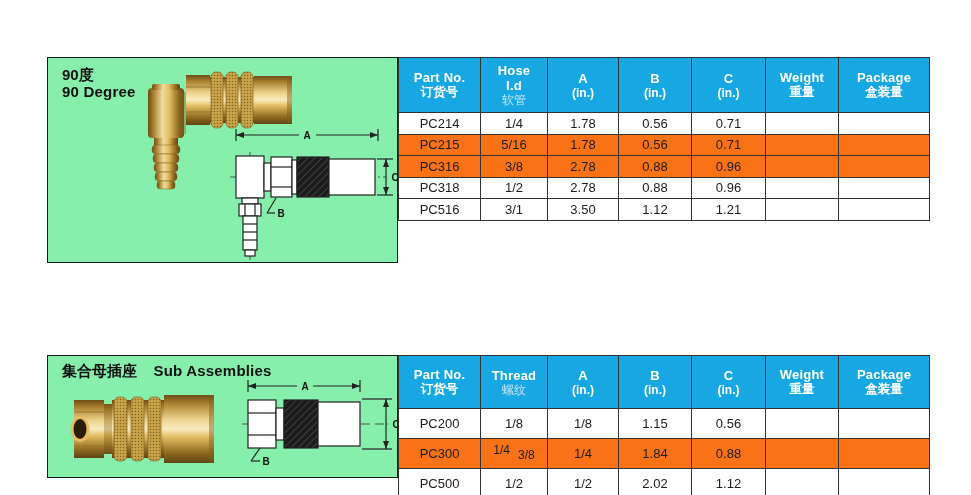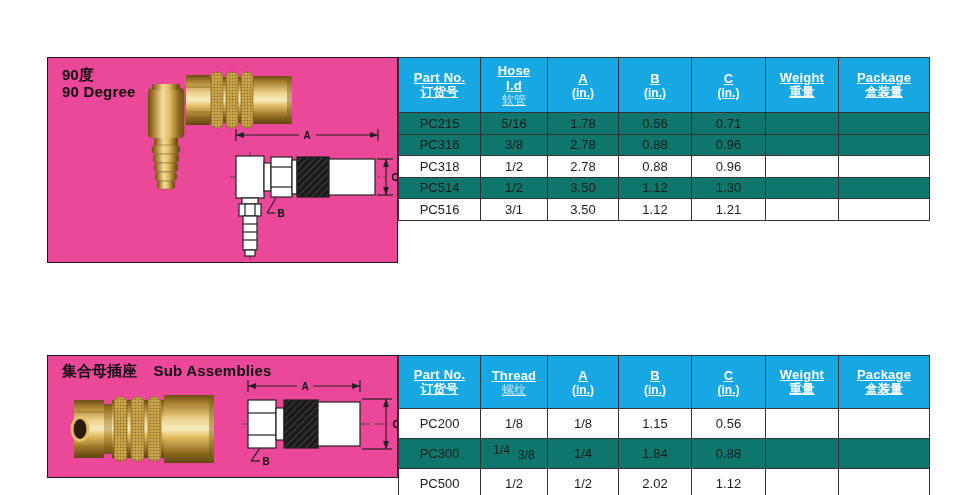--- a/index.html
+++ b/index.html
@@ -5,54 +5,54 @@
   html,body { margin:0; padding:0; background:#ffffff; }
   #page {
     position:relative; width:971px; height:495px; background:#ffffff;
     font-family:"Liberation Sans", sans-serif; overflow:hidden;
   }
   .section { position:absolute; left:47px; }
   #section-90 { top:57px; width:883px; height:206px; }
   #section-sub { top:355px; width:883px; height:123px; }
 
   .panel {
-    position:absolute; left:0; top:0; width:351px; background:#ec4899;
+    position:absolute; left:0; top:0; width:351px; background:#86efac;
     border:1px solid #1a1a1a; box-sizing:border-box;
   }
   #section-90 .panel { height:206px; }
   #section-sub .panel { height:123px; }
 
   .panel-title { position:absolute; left:14px; top:8px; color:#111; }
   .t-zh { font-weight:bold; font-size:15px; line-height:17px; }
   .t-en { font-weight:bold; font-size:15px; line-height:18px; letter-spacing:.2px; }
   .t-inline .t-en { display:inline; margin-left:12px; }
   .t-inline .t-zh { display:inline; }
 
   table.spec {
     position:absolute; left:351px; top:0; width:531px;
     border-collapse:collapse; table-layout:fixed; background:#fff;
   }
   table.spec th, table.spec td { border:1.6px solid #333333; box-sizing:border-box; }
   table.spec thead th {
-    background:#17a7e3; color:#ffffff; text-align:center; vertical-align:middle; padding:2px 0;text-decoration:underline;
+    background:#17a7e3; color:#ffffff; text-align:center; vertical-align:middle; padding:2px 0;
   }
   #section-90 thead tr { height:55px; }
   #section-sub thead tr { height:53px; }
   #section-90 tbody tr { height:21.5px; }
   #section-sub tbody tr { height:30px; }
 
   .h-en { display:block; font-weight:bold; font-size:13px; line-height:15px; letter-spacing:.2px; }
   .h-sub { display:block; font-weight:bold; font-size:12px; line-height:14px; }
   .h-zh { display:block; font-weight:bold; font-size:12.5px; line-height:15px; }
   .h-zh-light { display:block; font-weight:normal; font-size:12px; line-height:14px; color:#cde8f6; }
 
   table.spec td {
     text-align:center; vertical-align:middle; font-size:13px; color:#1c1c1c; padding:0;
   }
-  tr.alt td { background:#0f766e; }
+  tr.alt td { background:#f97316; }
 
   .frac-hi { position:relative; top:-4px; font-size:12px; margin-right:8px; }
   .frac-lo { position:relative; top:1px; font-size:12px; }
 
   .art { position:absolute; }
   .dlab { font:bold 10px "Liberation Sans", sans-serif; fill:#111; }
 </style>
 </head>
 <body>
 
@@ -201,20 +201,29 @@
             <span class="h-en">Weight</span>
             <span class="h-zh">重量</span>
           </th>
           <th>
             <span class="h-en">Package</span>
             <span class="h-zh">盒装量</span>
           </th>
         </tr>
       </thead>
       <tbody>
+        <tr>
+          <td>PC214</td>
+          <td>1/4</td>
+          <td>1.78</td>
+          <td>0.56</td>
+          <td>0.71</td>
+          <td></td>
+          <td></td>
+        </tr>
         <tr class="alt">
           <td>PC215</td>
           <td>5/16</td>
           <td>1.78</td>
           <td>0.56</td>
           <td>0.71</td>
           <td></td>
           <td></td>
         </tr>
         <tr class="alt">
@@ -225,29 +234,20 @@
           <td>0.96</td>
           <td></td>
           <td></td>
         </tr>
         <tr>
           <td>PC318</td>
           <td>1/2</td>
           <td>2.78</td>
           <td>0.88</td>
           <td>0.96</td>
-          <td></td>
-          <td></td>
-        </tr>
-        <tr class="alt">
-          <td>PC514</td>
-          <td>1/2</td>
-          <td>3.50</td>
-          <td>1.12</td>
-          <td>1.30</td>
           <td></td>
           <td></td>
         </tr>
         <tr>
           <td>PC516</td>
           <td>3/1</td>
           <td>3.50</td>
           <td>1.12</td>
           <td>1.21</td>
           <td></td>

